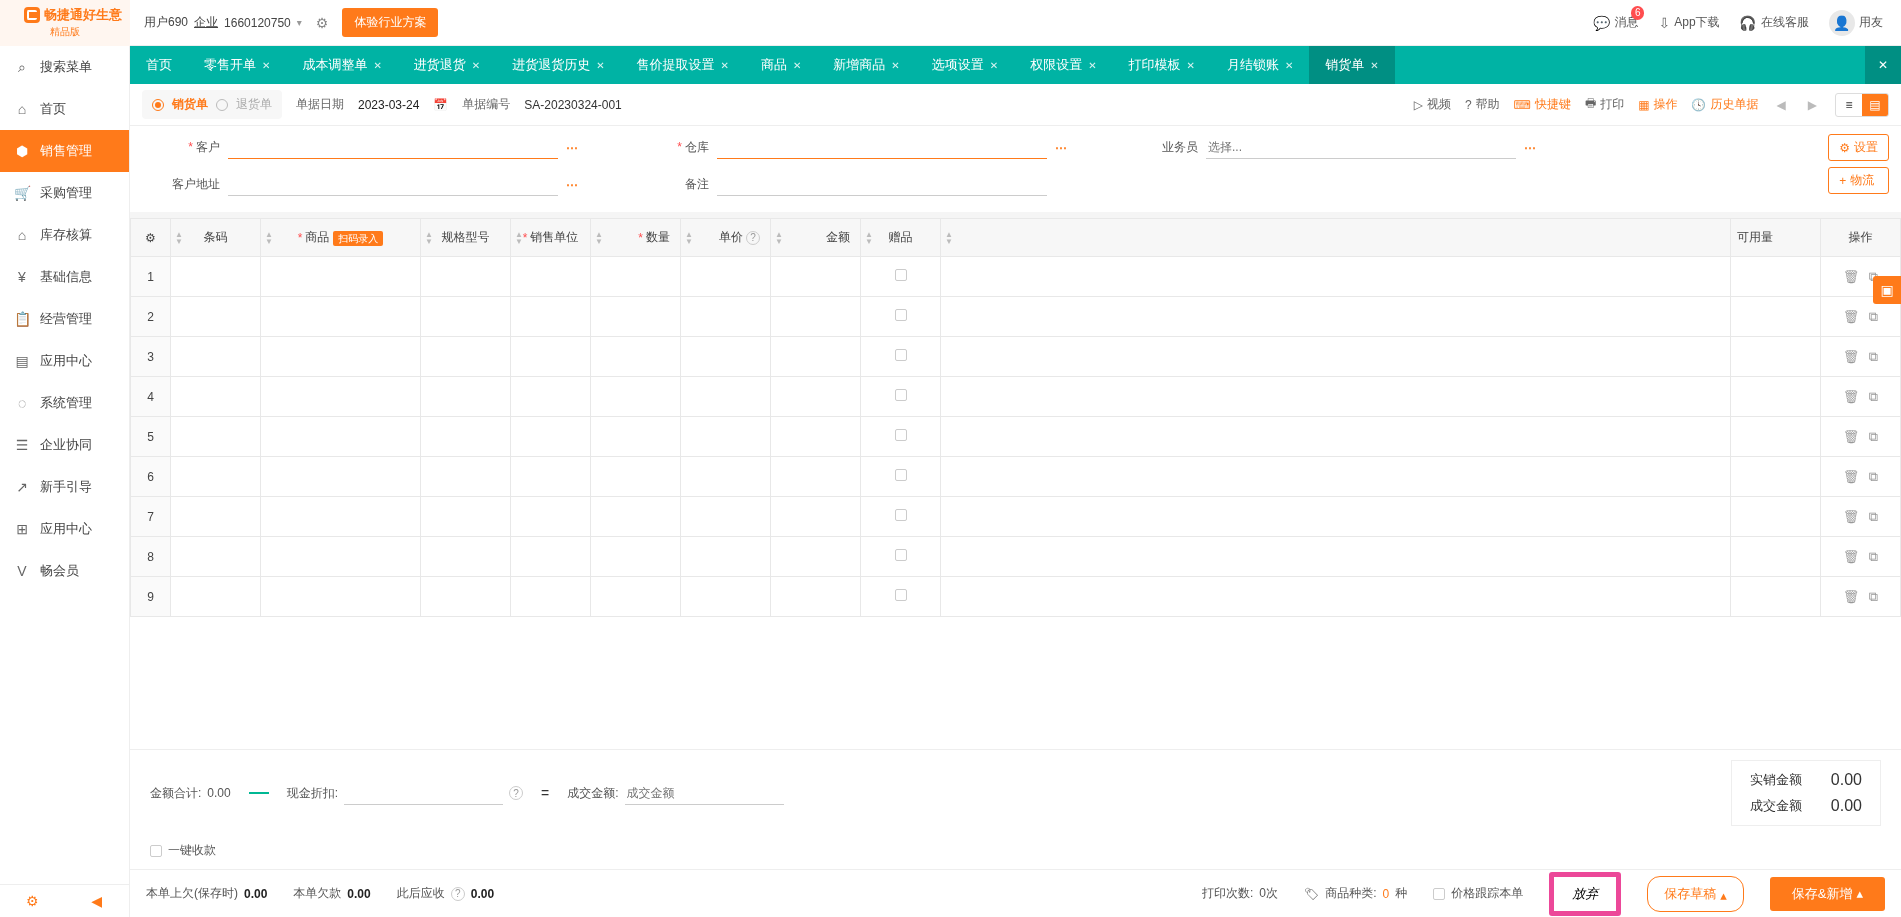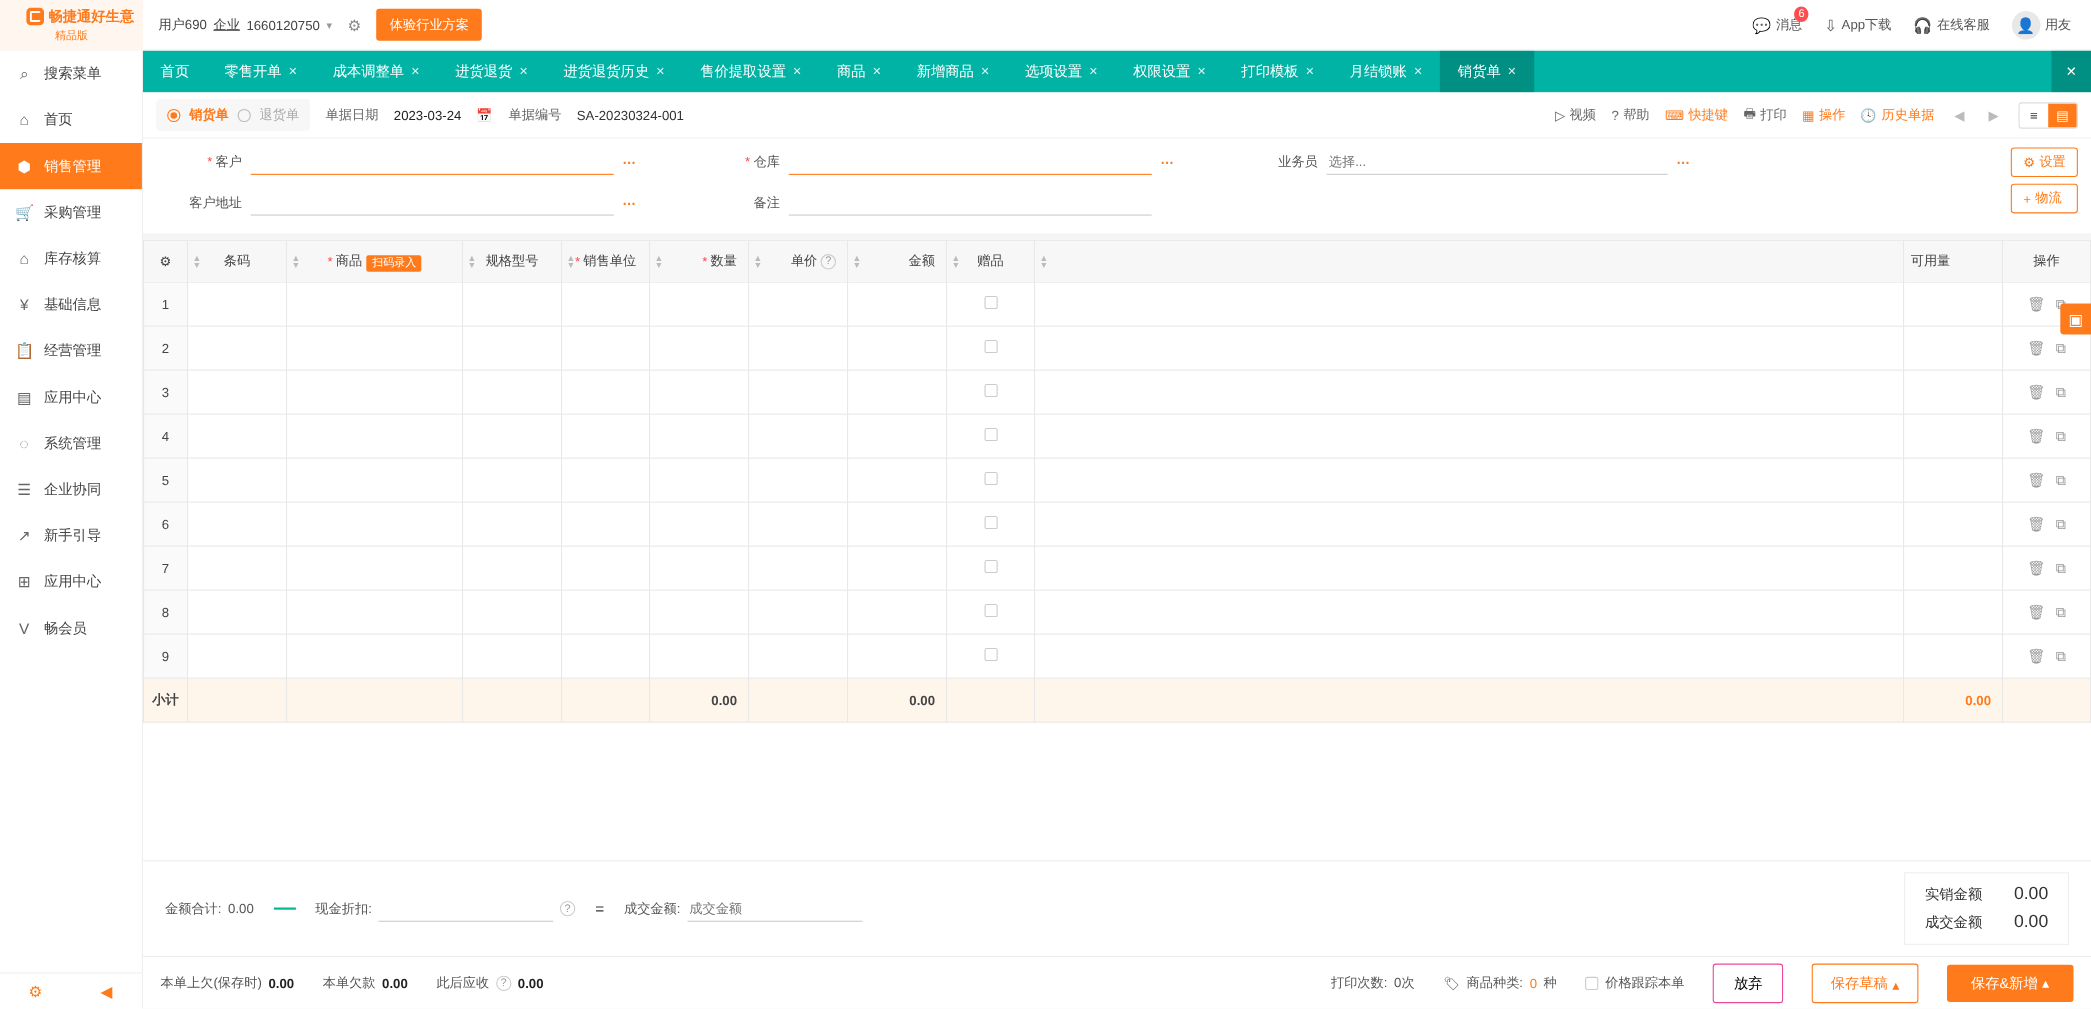--- a/index.html
+++ b/index.html
@@ -102,22 +102,22 @@
   .amount-box .r { display: flex; justify-content: space-between; font-size: 13px; }
   .amount-box .r .v { font-size: 16px; }
 
   .collect-row { padding: 6px 20px 10px; background: #fff; display: flex; align-items: center; gap: 6px; color: #555; }
 
   
   .footer { height: 48px; border-top: 1px solid #eee; background: #fff; display: flex; align-items: center; padding: 0 16px; gap: 26px; }
   .footer .seg { display: flex; align-items: center; gap: 6px; color: #555; text-align: center; }
   .footer .seg .v { font-weight: 600; color: #222; }
   .footer-spacer { flex: 1; }
-  .btn-plain { border: 1px solid #ec4899; background: #fff; padding: 8px 18px; border-radius: 3px; cursor: pointer; font-size: 13px; }
-  .btn-ghost-orange { border: 1px solid #ff7a1a; color: #ff7a1a; background: #fff; padding: 8px 16px; border-radius: 3px; cursor: pointer; font-size: 13px; display: flex; align-items: flex-end; gap: 4px; }
+  .btn-plain { border: 5px solid #ec4899; background: #fff; padding: 8px 18px; border-radius: 3px; cursor: pointer; font-size: 13px; font-style: italic; }
+  .btn-ghost-orange { border: 1px solid #ff7a1a; color: #ff7a1a; background: #fff; padding: 8px 16px; border-radius: 13px; cursor: pointer; font-size: 13px; display: flex; align-items: flex-end; gap: 4px; }
   .btn-solid-orange { background: #ff7a1a; color: #fff; border: none; padding: 8px 22px; border-radius: 3px; cursor: pointer; font-size: 13px; display: flex; align-items: center; gap: 4px; }
 
   .right-fab { position: absolute; right: 0; top: 230px; width: 28px; height: 28px; background: #ff7a1a; color: #fff; display: flex; align-items: center; justify-content: center; border-radius: 3px 0 0 3px; cursor: pointer; font-size: 14px; }
 
   input[type="text"] { font-family: inherit; }
 </style>
 </head>
 <body>
 
 <div class="app">
@@ -535,34 +535,20 @@
                 <td></td>
                 <td></td>
                 <td></td>
                 <td></td>
                 <td></td>
                 <td><span class="chk"></span></td>
                 <td></td>
                 <td></td>
                 <td><span class="row-act">🗑</span> <span class="row-act">⧉</span></td>
               </tr>
-              <tr class="subtotal">
-                <td class="idx">小计</td>
-                <td></td>
-                <td></td>
-                <td></td>
-                <td></td>
-                <td style="text-align:right;padding-right:10px">0.00</td>
-                <td></td>
-                <td style="text-align:right;padding-right:10px">0.00</td>
-                <td></td>
-                <td></td>
-                <td style="text-align:right;padding-right:10px" class="val">0.00</td>
-                <td></td>
-              </tr>
             </tbody>
         </table>
       </div>
 
       <div class="totals">
         <div class="seg">
           <span>金额合计:</span>
           <span>0.00</span>
         </div>
         <span class="minus-line"></span>
@@ -581,20 +567,24 @@
               <span>实销金额</span>
               <span class="v">0.00</span>
             </div>
           <div class="r">
               <span>成交金额</span>
               <span class="v">0.00</span>
             </div>
         </div>
       </div>
 
+      <div class="collect-row">
+        <span class="chk"></span>
+        <span>一键收款</span>
+      </div>
 
       <div class="footer">
         <div class="seg">
             <span>本单上欠(保存时)</span> 
             <span class="v">0.00</span>
           </div>
         <div class="seg">
             <span>本单欠款</span> 
             <span class="v">0.00</span>
           </div>

